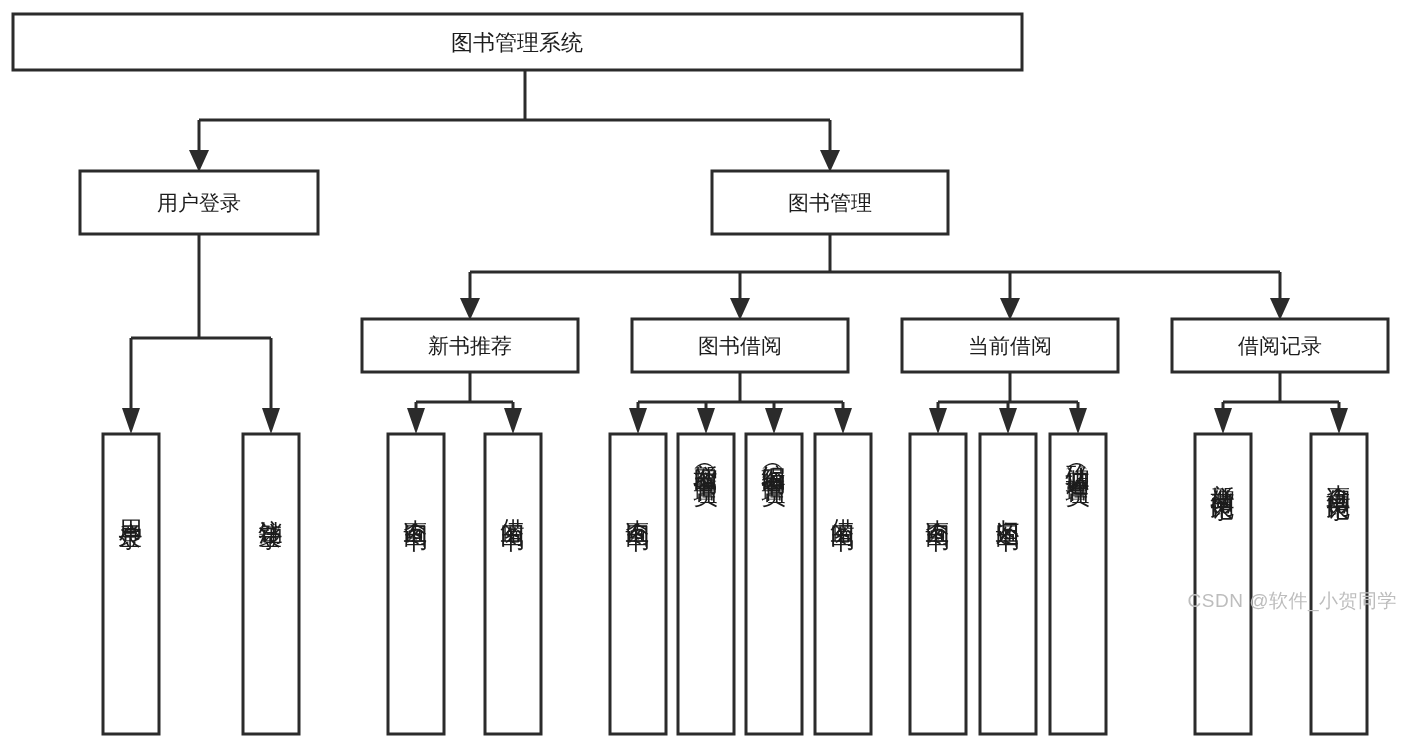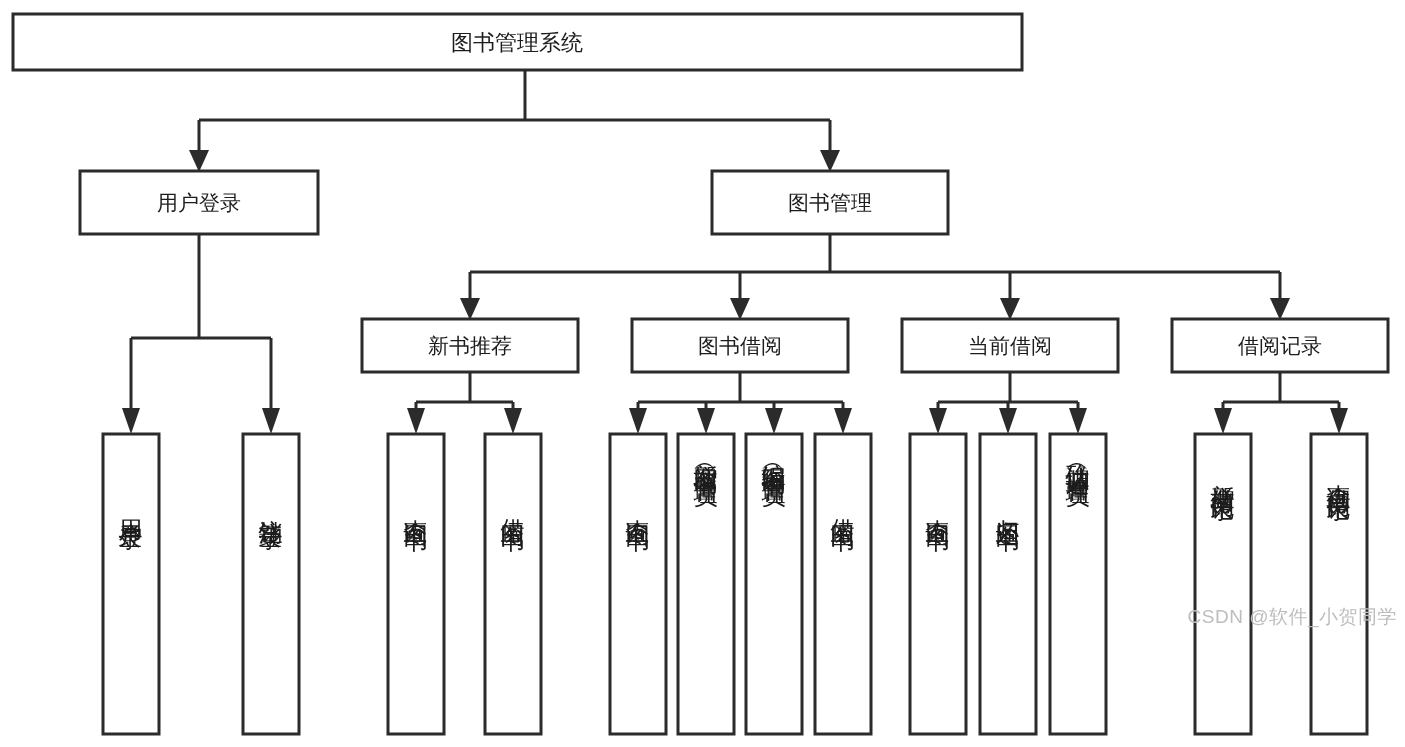--- a/index.html
+++ b/index.html
@@ -68,21 +68,21 @@
     font-family: "Liberation Sans", "DejaVu Sans", sans-serif;
     font-size: 24px;
     line-height: 1.05;
     letter-spacing: 3px;
     color: #1c1c1c;
     white-space: nowrap;
   }
   .watermark {
     position: absolute;
     right: 8px;
-    bottom: 8px;
+    bottom: 24px;
     font-family: "Liberation Sans", "DejaVu Sans", sans-serif;
     font-size: 19px;
     color: #bdbdbd;
     letter-spacing: 0.5px;
     white-space: nowrap;
   }
 </style>
 </head>
 <body>
 

